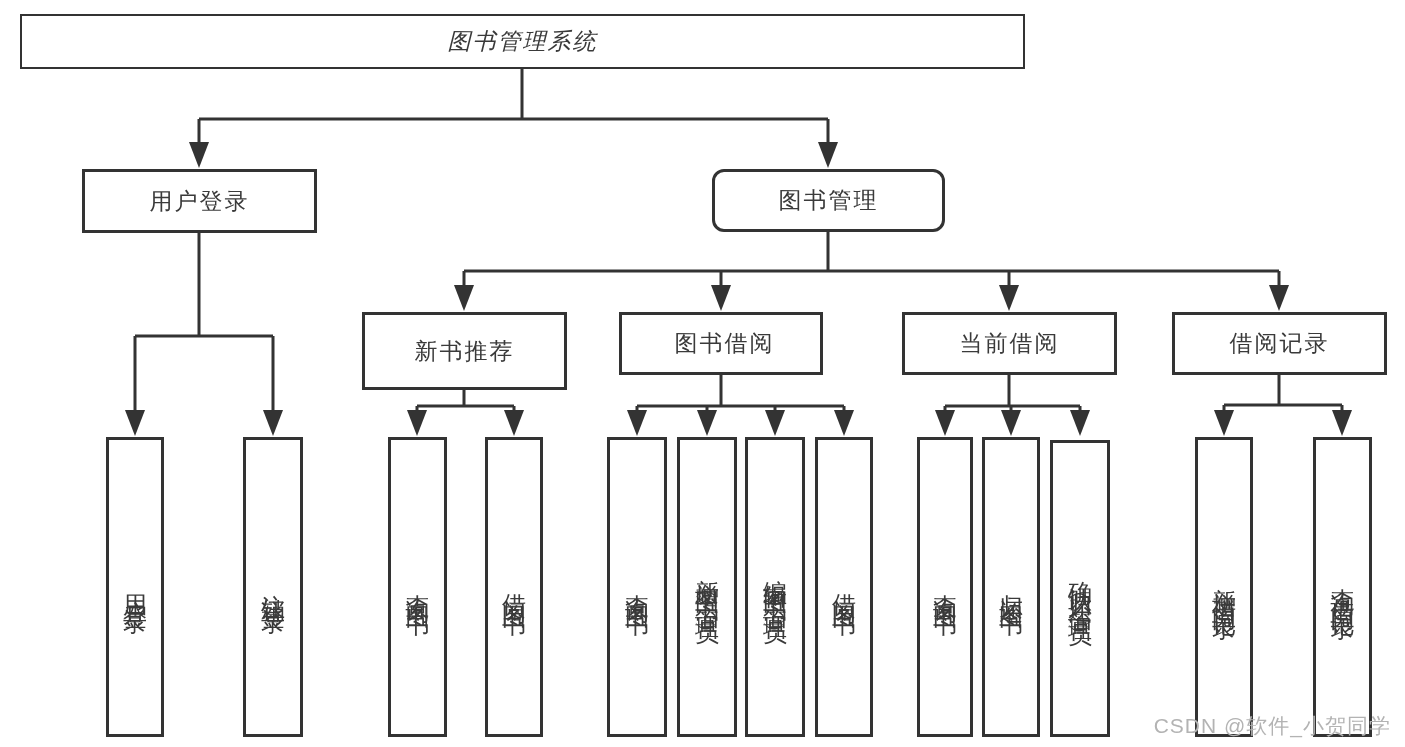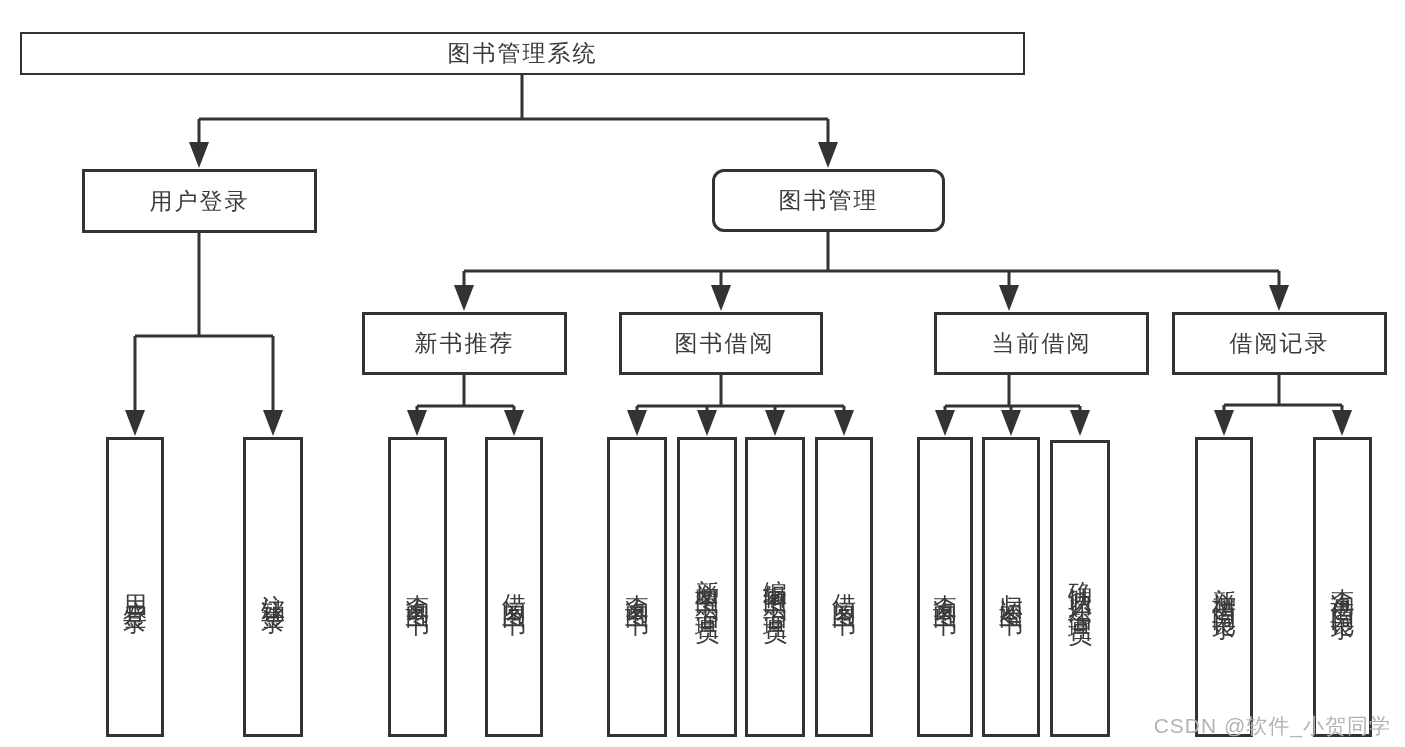--- a/index.html
+++ b/index.html
@@ -120,38 +120,38 @@
 
     <g stroke="#333333" stroke-width="3" fill="none">
       <path d="M1279,375 V405 M1224,405 H1342 M1224,405 V414 M1342,405 V414"></path>
     </g>
     <g fill="#333333" stroke="none">
       <path d="M1214,410 L1234,410 L1224,436 Z"></path>
       <path d="M1332,410 L1352,410 L1342,436 Z"></path>
     </g>
   </svg>
 
-  <div class="node root" style="left:20px; top:32px; width:1005px; height:43px;">
+  <div class="node root" style="left:20px; top:14px; width:1005px; height:55px;font-style:italic;">
     <span class="lbl">图书管理系统</span>
   </div>
 
   <div class="node" style="left:82px; top:169px; width:235px; height:64px;">
     <span class="lbl">用户登录</span>
   </div>
   <div class="node" style="left:712px; top:169px; width:233px; height:63px;border-radius:12px;">
     <span class="lbl">图书管理</span>
   </div>
 
-  <div class="node" style="left:362px; top:312px; width:205px; height:63px;align-items:center;">
+  <div class="node" style="left:362px; top:312px; width:205px; height:78px;align-items:center;">
     <span class="lbl">新书推荐</span>
   </div>
   <div class="node" style="left:619px; top:312px; width:204px; height:63px;padding-left:7px;">
     <span class="lbl">图书借阅</span>
   </div>
-  <div class="node" style="left:902px; top:312px; width:215px; height:63px;margin-left:32px;">
+  <div class="node" style="left:902px; top:312px; width:215px; height:63px;">
     <span class="lbl">当前借阅</span>
   </div>
   <div class="node" style="left:1172px; top:312px; width:215px; height:63px;">
     <span class="lbl">借阅记录</span>
   </div>
 
   <div class="node vbox" style="left:106px; top:437px; width:58px; height:300px;">
     <span class="lbl">用户登录</span>
   </div>
   <div class="node vbox" style="left:243px; top:437px; width:60px; height:300px;">

